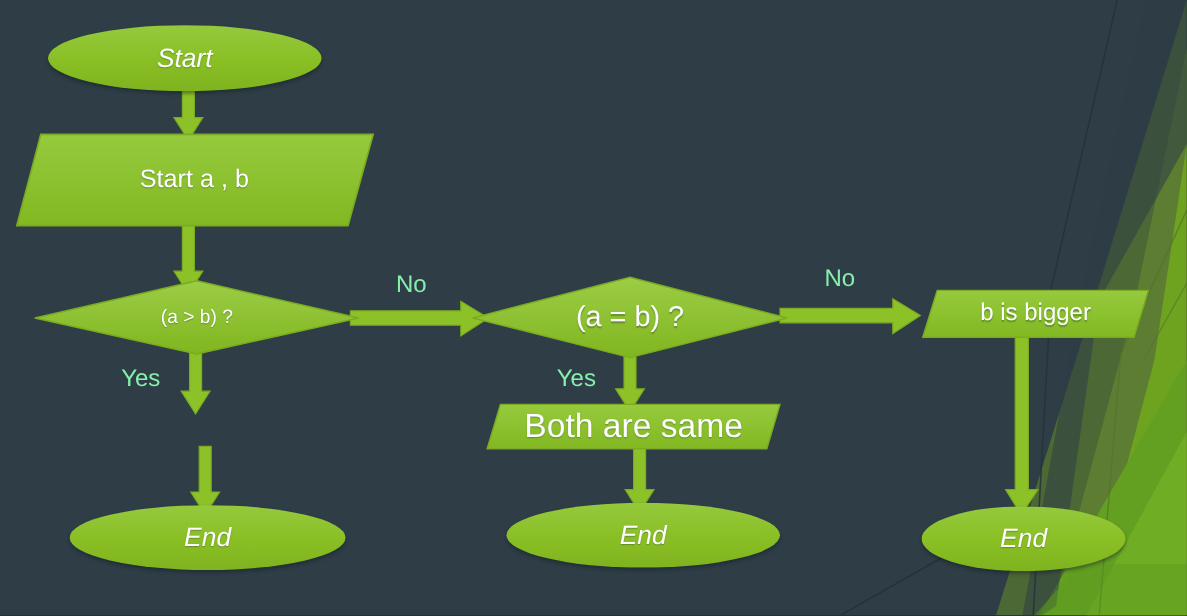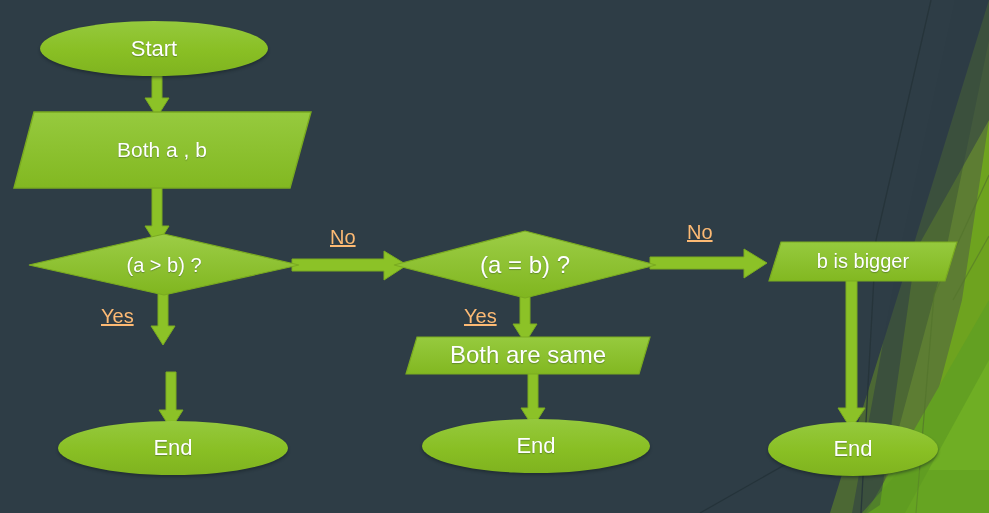--- a/index.html
+++ b/index.html
@@ -23,20 +23,21 @@
   }
   .node {
     position: absolute;
     box-sizing: border-box;
     display: flex;
     align-items: center;
     justify-content: center;
     color: #ffffff;
     text-align: left;
     line-height: 1;
+    font-style: italic;
   }
   .node-label {
     position: relative;
     z-index: 2;
     white-space: nowrap;
     text-shadow: 0 1px 1px rgba(30,45,52,0.35);
   }
 
   
   .ellipse {
@@ -61,23 +62,22 @@
     text-shadow: 0 1px 1px rgba(30,45,52,0.35);
   }
 
   
   .diamond-wrap { position: absolute; }
   .diamond-wrap svg { position: absolute; left: 0; top: 0; overflow: visible; }
 
   
   .edge-label {
     position: absolute;
-    color: #fdba74;
+    color: #86efac;
     white-space: nowrap;
-    text-decoration: underline;
   }
 
   
   .arrow { position: absolute; overflow: visible; }
 </style>
 </head>
 <body>
 
 <div id="slide">
 
@@ -140,54 +140,54 @@
     <svg width="300" height="79" viewBox="0 0 300 79">
       <defs>
         <linearGradient id="pg1" x1="0" y1="0" x2="0" y2="1">
           <stop offset="0%" stop-color="#96ca3e"></stop>
           <stop offset="100%" stop-color="#82b821"></stop>
         </linearGradient>
       </defs>
       <polygon points="2,78 22,2 299,2 278,78" fill="url(#pg1)" stroke="#7aab20" stroke-width="1.4"></polygon>
     </svg>
     <div class="para-text" style="font-size:21px;">
-      <span>Both a , b</span>
+      <span>Start a , b</span>
     </div>
   </div>
 
   <div class="diamond-wrap" style="left:28px; top:234px; width:272px; height:62px;">
     <svg width="272" height="62" viewBox="0 0 272 62">
       <defs>
         <linearGradient id="dg1" x1="0" y1="0" x2="0" y2="1">
           <stop offset="0%" stop-color="#9ccd46"></stop>
           <stop offset="100%" stop-color="#80b61f"></stop>
         </linearGradient>
       </defs>
       <polygon points="136,0 271,31 136,61 1,31" fill="url(#dg1)" stroke="#7aab20" stroke-width="1.2"></polygon>
     </svg>
-    <div class="para-text" style="font-size:20px;">
+    <div class="para-text" style="font-size:16px;">
       <span>(a  &gt; b)  ?</span>
     </div>
   </div>
 
   <div class="diamond-wrap" style="left:393px; top:231px; width:264px; height:68px;">
     <svg width="264" height="68" viewBox="0 0 264 68">
       <polygon points="132,0 263,34 132,67 1,34" fill="url(#dg1)" stroke="#7aab20" stroke-width="1.2"></polygon>
     </svg>
     <div class="para-text" style="font-size:24px;">
       <span>(a  = b)  ?</span>
     </div>
   </div>
 
 
   <div class="para-wrap" style="left:405px; top:335px; width:246px; height:40px;">
     <svg width="246" height="40" viewBox="0 0 246 40">
       <polygon points="1,39 12,2 245,2 234,39" fill="url(#pg1)" stroke="#7aab20" stroke-width="1.2"></polygon>
     </svg>
-    <div class="para-text" style="font-size:24px;">
+    <div class="para-text" style="font-size:28px;">
       <span>Both are same</span>
     </div>
   </div>
 
   <div class="para-wrap" style="left:768px; top:240px; width:190px; height:42px;">
     <svg width="190" height="42" viewBox="0 0 190 42">
       <polygon points="1,41 13,2 189,2 177,41" fill="url(#pg1)" stroke="#7aab20" stroke-width="1.2"></polygon>
     </svg>
     <div class="para-text" style="font-size:20px;">
       <span>b is bigger</span>

